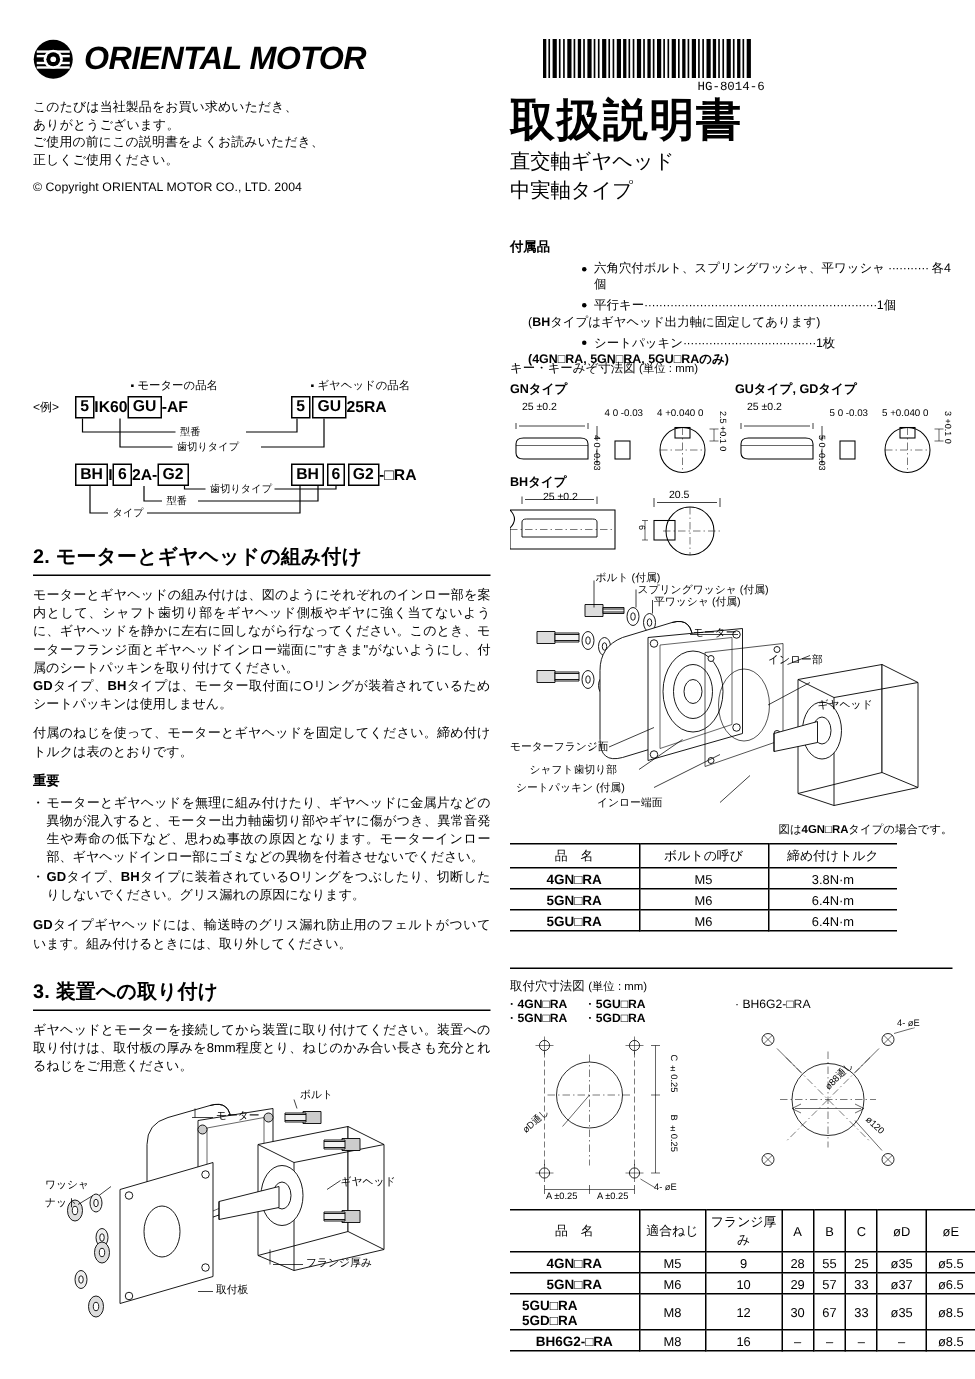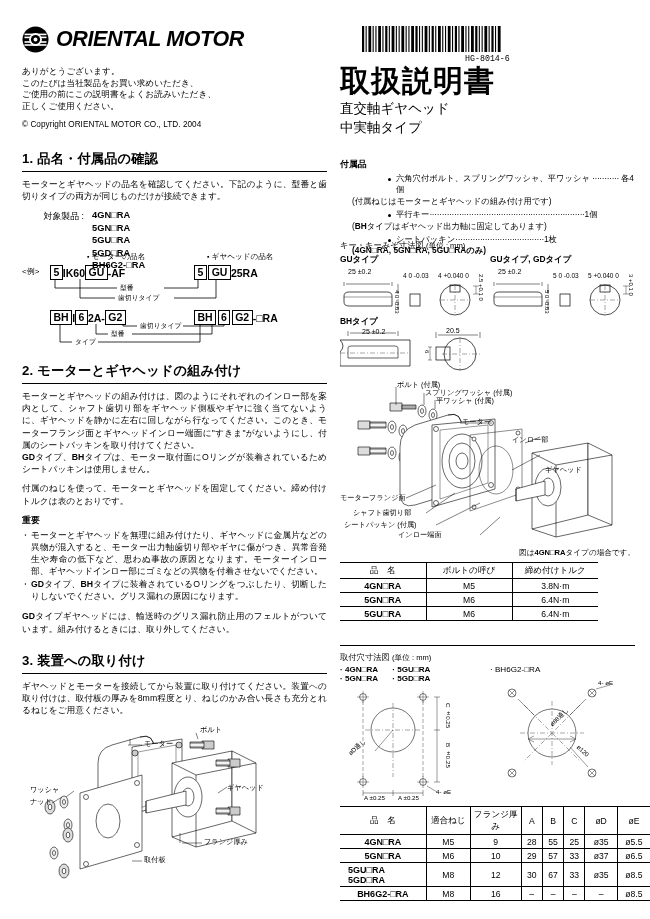--- a/index.html
+++ b/index.html
@@ -137,22 +137,22 @@
             <rect x="2.5" y="15.2" width="22" height="1.6" fill="#fff"></rect>
             <rect x="2.5" y="18.2" width="22" height="1.6" fill="#fff"></rect>
             <circle cx="13.5" cy="13.5" r="6.4" fill="#fff"></circle>
             <circle cx="13.5" cy="13.5" r="4.6" fill="#000"></circle>
             <circle cx="13.5" cy="13.5" r="1.9" fill="#fff"></circle>
           </svg>
         </div>
         <div class="logo-text">ORIENTAL MOTOR</div>
       </div>
       <div>
+        <div class="intro-line">このたびは当社製品をお買い求めいただき、</div>
         <div class="intro-line">ありがとうございます。</div>
-        <div class="intro-line">このたびは当社製品をお買い求めいただき、</div>
         <div class="intro-line">ご使用の前にこの説明書をよくお読みいただき、</div>
         <div class="intro-line">正しくご使用ください。</div>
       </div>
       <div class="copyright">© Copyright ORIENTAL MOTOR CO., LTD. 2004</div>
     </div>
 
     <div class="header-right">
       <svg class="barcode" viewBox="0 0 140 26" preserveAspectRatio="none">
         <g fill="#000">
           <rect x="0" y="0" width="2.2" height="26"></rect>
@@ -199,35 +199,20 @@
             <rect x="135.8" y="0" width="2.8" height="26"></rect>
         </g>
       </svg>
       <div class="doc-code">HG-8014-6</div>
       <div class="doc-title">取扱説明書</div>
       <div class="doc-sub">直交軸ギヤヘッド</div>
       <div class="doc-sub">中実軸タイプ</div>
     </div>
   </div>
 
-  <div class="col-left" style="top:150px;">
-    <div class="sec-head">1. 品名・付属品の確認</div>
-    <div class="body-txt p">モーターとギヤヘッドの品名を確認してください。下記のように、型番と歯切りタイプの両方が同じものだけが接続できます。</div>
-
-    <div style="display:flex; margin-top:2px;">
-      <div style="font-size:8.9px; padding-top:1px; width:62px; text-align:right;">対象製品 :</div>
-      <div style="margin-left:8px;">
-        <div style="font-size:9.3px; font-weight:700; line-height:12.4px;">4GN□RA</div>
-        <div style="font-size:9.3px; font-weight:700; line-height:12.4px;">5GN□RA</div>
-        <div style="font-size:9.3px; font-weight:700; line-height:12.4px;">5GU□RA</div>
-        <div style="font-size:9.3px; font-weight:700; line-height:12.4px;">5GD□RA</div>
-        <div style="font-size:9.3px; font-weight:700; line-height:12.4px;">BH6G2-□RA</div>
-      </div>
-    </div>
-  </div>
 
   <div class="col-left" style="top:252px;">
     <div style="position:relative; height:96px;">
 
       <div style="position:absolute; left:65px; top:0px; font-size:7.6px;">
         <span style="font-size:7px;">▪</span> <span>モーターの品名</span>
       </div>
       <div style="position:absolute; left:185px; top:0px; font-size:7.6px;">
         <span style="font-size:7px;">▪</span> <span>ギヤヘッドの品名</span>
       </div>
@@ -273,41 +258,40 @@
     </div>
   </div>
 
   <div class="col-right" style="top:158px;">
     <div class="label-strong">付属品</div>
     <ul class="sq">
       <li>
         <span>六角穴付ボルト、スプリングワッシャ、平ワッシャ</span><span class="dots-fill"> ··········· </span><span>各4個</span>
       </li>
     </ul>
-    <div class="sub-note">(付属ねじはモーターとギヤヘッドの組み付け用です)</div>
     <ul class="sq">
       <li>
         <span>平行キー</span><span class="dots-fill">·······························································</span><span>1個</span>
       </li>
     </ul>
     <div class="sub-note">(<b>BH</b>タイプはギヤヘッド出力軸に固定してあります)</div>
     <ul class="sq">
       <li>
         <span>シートパッキン</span><span class="dots-fill">····································</span><span>1枚</span>
       </li>
     </ul>
     <div class="sub-note"><b>(4GN□RA, 5GN□RA, 5GU□RAのみ)</b></div>
   </div>
 
   <div class="col-right" style="top:240px;">
     <div class="unit-note">
       <span>キー・キーみぞ寸法図</span> <span style="font-size:7.6px;">(単位 : mm)</span>
     </div>
     <div style="position:relative; height:115px; margin-top:3px;">
-      <div style="position:absolute; left:0; top:0; font-size:8.4px;"><b>GUタイプ</b></div>
+      <div style="position:absolute; left:0; top:0; font-size:8.4px;"><b>GNタイプ</b></div>
       <div style="position:absolute; left:150px; top:0; font-size:8.4px;"><b>GUタイプ, GDタイプ</b></div>
 
       <svg style="position:absolute; left:0; top:10px;" width="145" height="55" class="stroke">
         <path d="M4,32 L4,38 Q4,42 9,42 L52,42 L52,32 Q52,28 47,28 L9,28 Q4,28 4,32 Z" stroke-width="0.7"></path>
         <path d="M4,33 L52,33" stroke-width="0.4"></path>
         <path d="M4,22 L4,18 M52,22 L52,18 M6,20 L50,20" stroke-width="0.5"></path>
         <path d="M58,20 L58,30 M58,35 L58,45 M57,28 L59,28 M57,44 L59,44" stroke-width="0.5"></path>
         <rect x="70" y="30" width="10" height="12" stroke-width="0.7"></rect>
         <circle cx="115" cy="36" r="15" stroke-width="0.7"></circle>
         <rect x="110" y="21" width="10" height="7" stroke-width="0.7"></rect>

